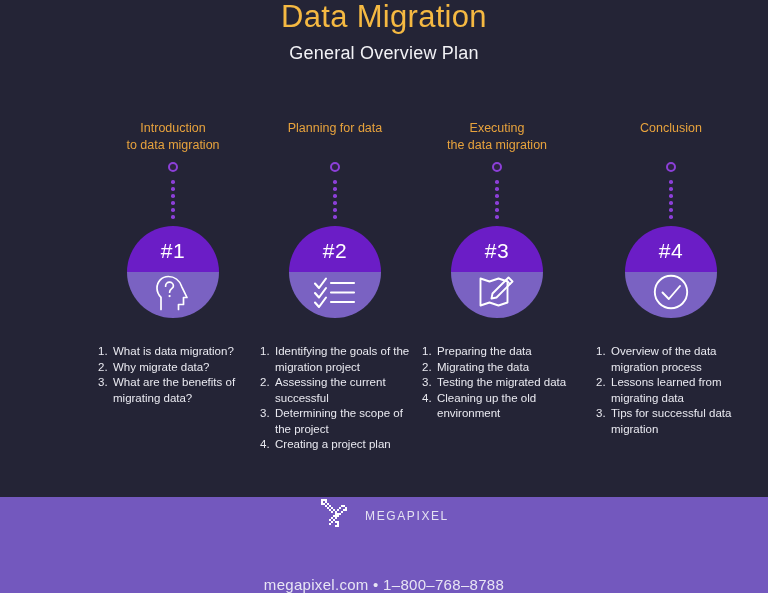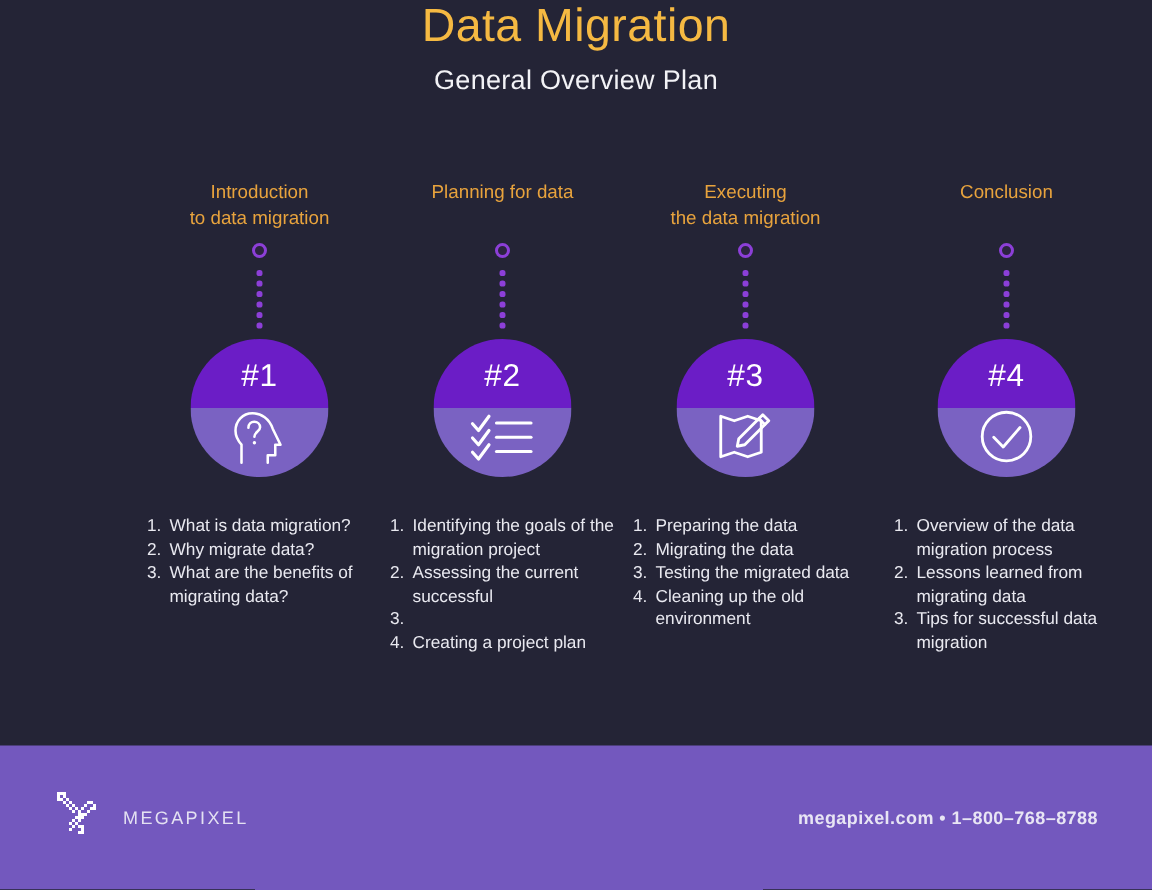--- a/index.html
+++ b/index.html
@@ -169,41 +169,41 @@
 
   
   .footer {
     position: absolute;
     left: 0;
     bottom: 0;
     width: 768px;
     height: 96px;
     background: #7358BE;
     display: flex;
+    flex-direction: column;
     align-items: center;
     justify-content: space-between;
     box-sizing: border-box;
     padding: 0 36px;
   }
   .brand {
     display: flex;
     flex-direction: row;
     align-items: center;
     gap: 12px;
   }
   .brand-name {
     color: #E4E1F2;
     font-size: 12px;
     letter-spacing: 1.6px;
   }
   .footer-contact {
     color: #E8E5F4;
-    font-size: 12px;
+    font-size: 15px;
     letter-spacing: 0.3px;
-    font-weight: bold;
   }
 </style>
 </head>
 <body>
 
 <div class="header">
   <div class="title-main">Data Migration</div>
   <div class="title-sub">General Overview Plan</div>
 </div>
 
@@ -294,20 +294,21 @@
       <li>
         <span class="li-num">1.</span>
         <span class="li-text">Identifying the goals of the migration project</span>
       </li>
       <li>
         <span class="li-num">2.</span>
         <span class="li-text">Assessing the current successful</span>
       </li>
       <li>
         <span class="li-num">3.</span>
+        <span class="li-text">Determining the scope of the project</span>
       </li>
       <li>
         <span class="li-num">4.</span>
         <span class="li-text">Creating a project plan</span>
       </li>
     </ul>
   </div>
 
   <div class="column col-3">
     <div class="col-heading">

